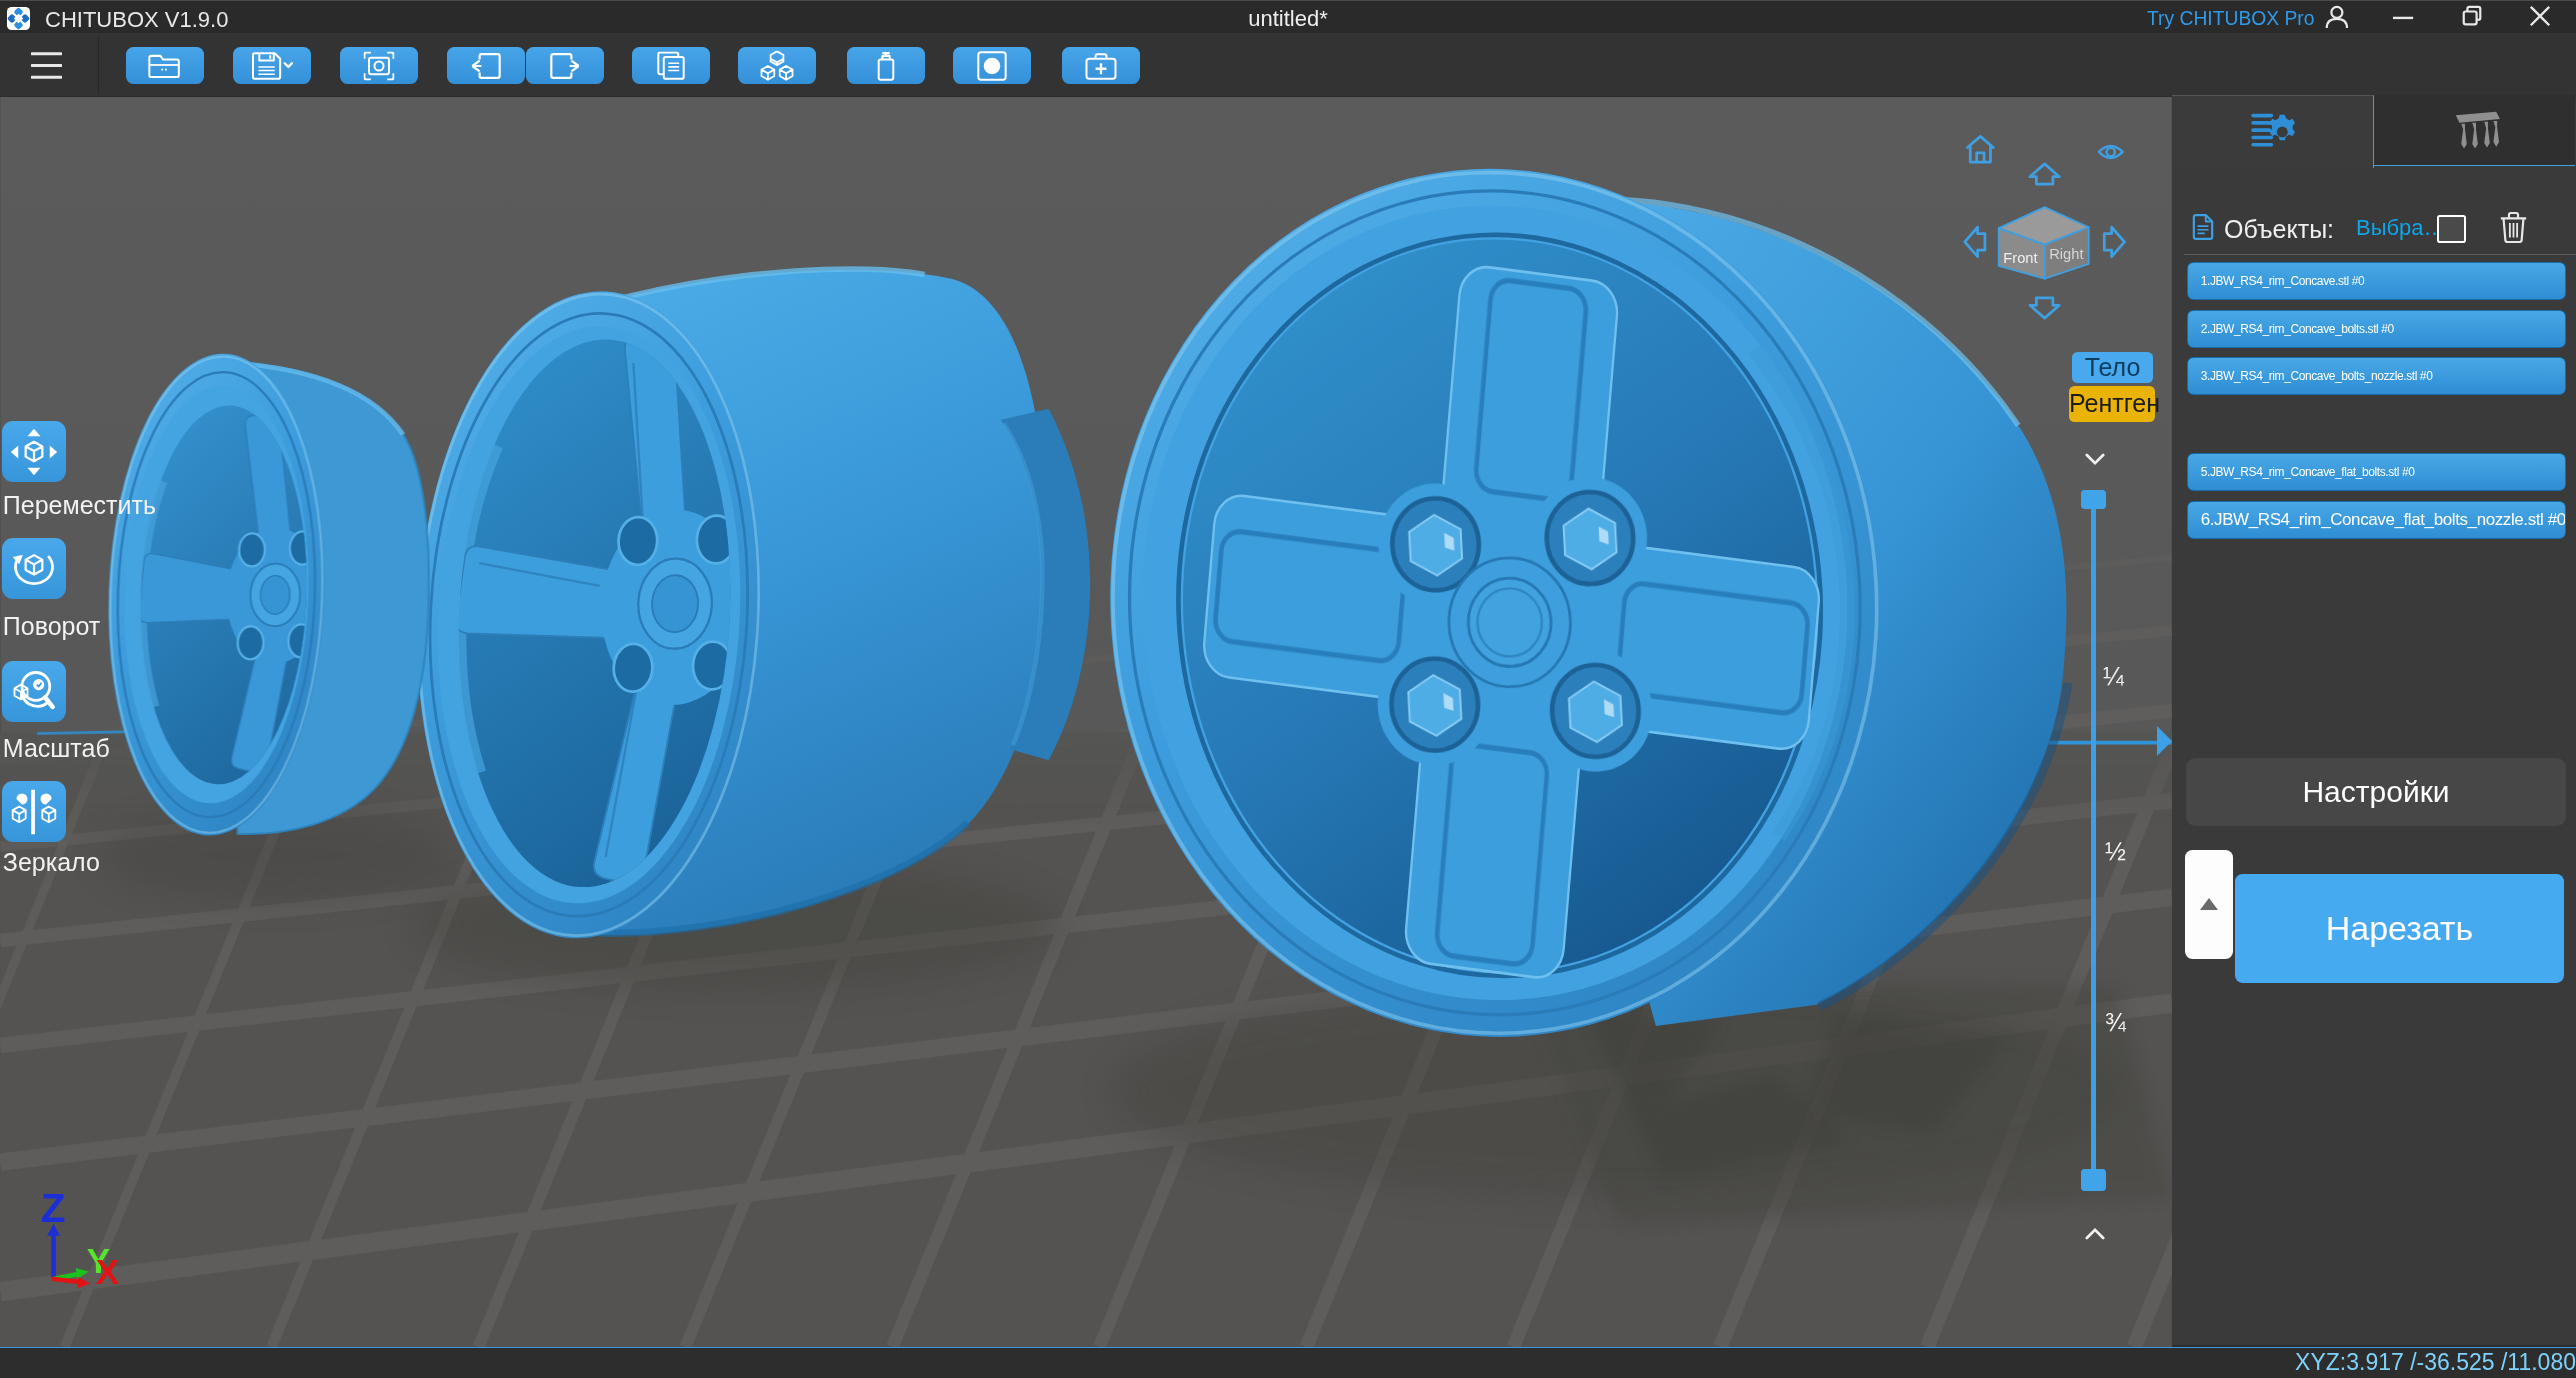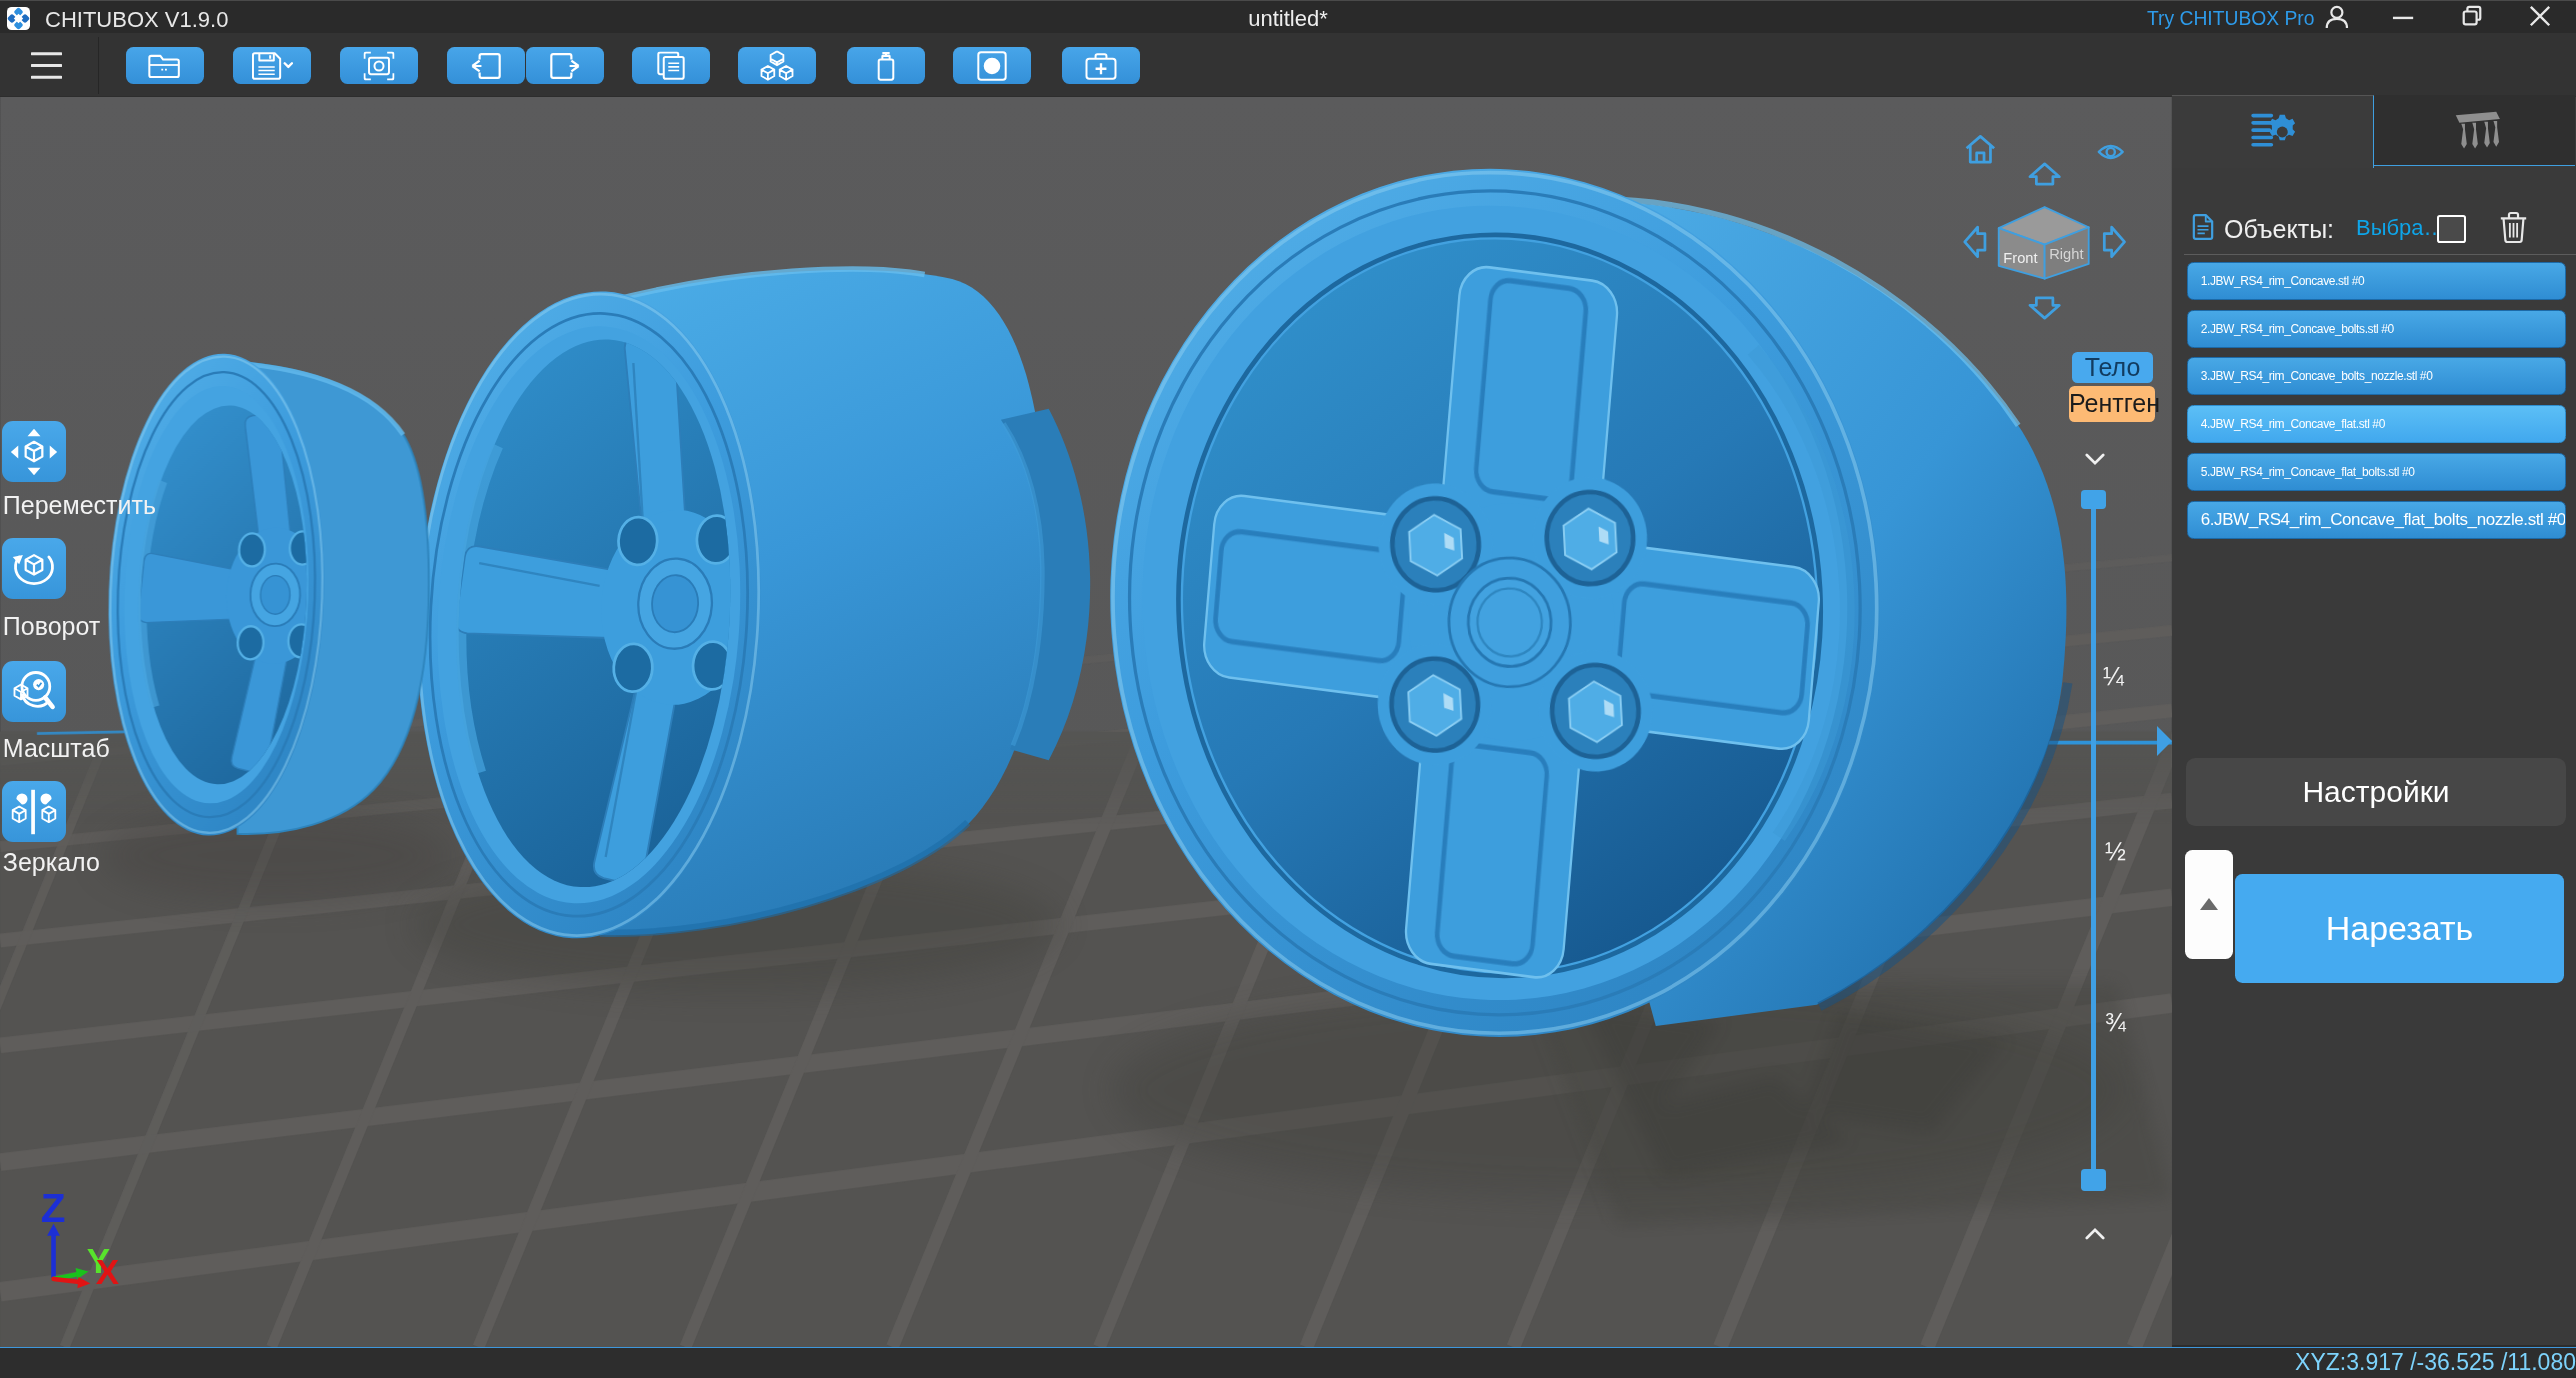--- a/index.html
+++ b/index.html
@@ -417,21 +417,20 @@
         <path d="M 2,8 H 30 M 11,8 V 4 Q 11,2 13,2 H 19 Q 21,2 21,4 V 8"></path>
         <path d="M 5,8 L 7,32 Q 7.2,34 9,34 H 23 Q 24.8,34 25,32 L 27,8"></path>
         <path d="M 12,13 V 29 M 16,13 V 29 M 20,13 V 29" stroke-width="2"></path>
       </g>
   </svg>
   <div style="position:absolute;left:12px;top:157px;width:392px;height:0.9px;background:#5c5c5c;"></div>
 
   <div class="listitem" style="top:165px;">1.JBW_RS4_rim_Concave.stl #0</div>
   <div class="listitem" style="top:213px;">2.JBW_RS4_rim_Concave_bolts.stl #0</div>
   <div class="listitem" style="top:260px;">3.JBW_RS4_rim_Concave_bolts_nozzle.stl #0</div>
-  <div class="listitem" style="top:308px;background:linear-gradient(#5cbff6,#41a8ee);border-color:#2f8fd0;">4.JBW_RS4_rim_Concave_flat.stl #0</div>
   <div class="listitem" style="top:356px;">5.JBW_RS4_rim_Concave_flat_bolts.stl #0</div>
   <div class="listitem" style="top:404px;font-size:17px;">6.JBW_RS4_rim_Concave_flat_bolts_nozzle.stl #0</div>
 
   <div style="position:absolute;left:14px;top:661px;width:380px;height:68px;background:#474747;border-radius:9.2px;color:#fff;font-size:30px;text-align:center;line-height:68px;">Настройки</div>
   <div style="position:absolute;left:13px;top:753px;width:48px;height:109px;background:#fdfdfd;border-radius:7.4px;">
       <div style="position:absolute;left:14.7px;top:48px;width:0;height:0;border-left:9.2px solid transparent;border-right:9.2px solid transparent;border-bottom:12px solid #6a6a6a;"></div>
     </div>
   <div style="position:absolute;left:63px;top:753px;width:329px;height:109px;background:#45aaf0;border-radius:7.4px;color:#fff;font-size:34px;text-align:center;line-height:109px;margin-top:24px;">Нарезать</div>
 </div>
 
@@ -507,21 +506,21 @@
   <g stroke="#3f9fe0" stroke-width="2" stroke-linejoin="round">
    <polygon points="94,85 142,107 94,126 44,108" fill="#9a9a9a"></polygon>
    <polygon points="44,108 94,126 94,163 44,149" fill="#8b8b8b"></polygon>
    <polygon points="94,126 142,107 142,147 94,163" fill="#7e7e7e"></polygon>
   </g>
   <text x="49" y="146" font-size="16" fill="#f0f0f0" font-family="Liberation Sans">Front</text>
   <text x="99" y="142" font-size="16" fill="#d6d6d6" font-family="Liberation Sans">Right</text>
  </svg>
 
  <div style="position:absolute;left:2072px;top:352px;width:81px;height:31px;background:#48a9ee;border-radius:5.5px;color:#123c60;font-size:25px;text-align:center;line-height:30px;">Тело</div>
- <div style="position:absolute;left:2069px;top:386px;width:86px;height:36px;background:#fdba74;border-radius:5.5px;color:#1c1c1c;font-size:25px;text-align:center;line-height:35px;">Рентген</div>
+ <div style="position:absolute;left:2069px;top:386px;width:86px;height:36px;background:#eab308;border-radius:5.5px;color:#1c1c1c;font-size:25px;text-align:center;line-height:35px;">Рентген</div>
  <svg style="position:absolute;left:2085px;top:453px" width="20" height="13" viewBox="0 0 22 14">
       <path d="M 2,2 L 11,11 L 20,2" fill="none" stroke="#f0f0f0" stroke-width="3" stroke-linecap="round"></path>
     </svg>
 
  <div style="position:absolute;left:2091px;top:501px;width:4.6px;height:681px;background:#3f9fe4;"></div>
  <div style="position:absolute;left:2081px;top:490px;width:25px;height:19.3px;background:#41a3e8;border-radius:3.7px;"></div>
  <div style="position:absolute;left:2081px;top:1169px;width:25px;height:22px;background:#41a3e8;border-radius:3.7px;"></div>
  <div style="position:absolute;left:2103px;top:662px;color:#f2f2f2;font-size:25px;">¼</div>
  <div style="position:absolute;left:2105px;top:837px;color:#f2f2f2;font-size:25px;">½</div>
  <div style="position:absolute;left:2105px;top:1008px;color:#f2f2f2;font-size:25px;">¾</div>

